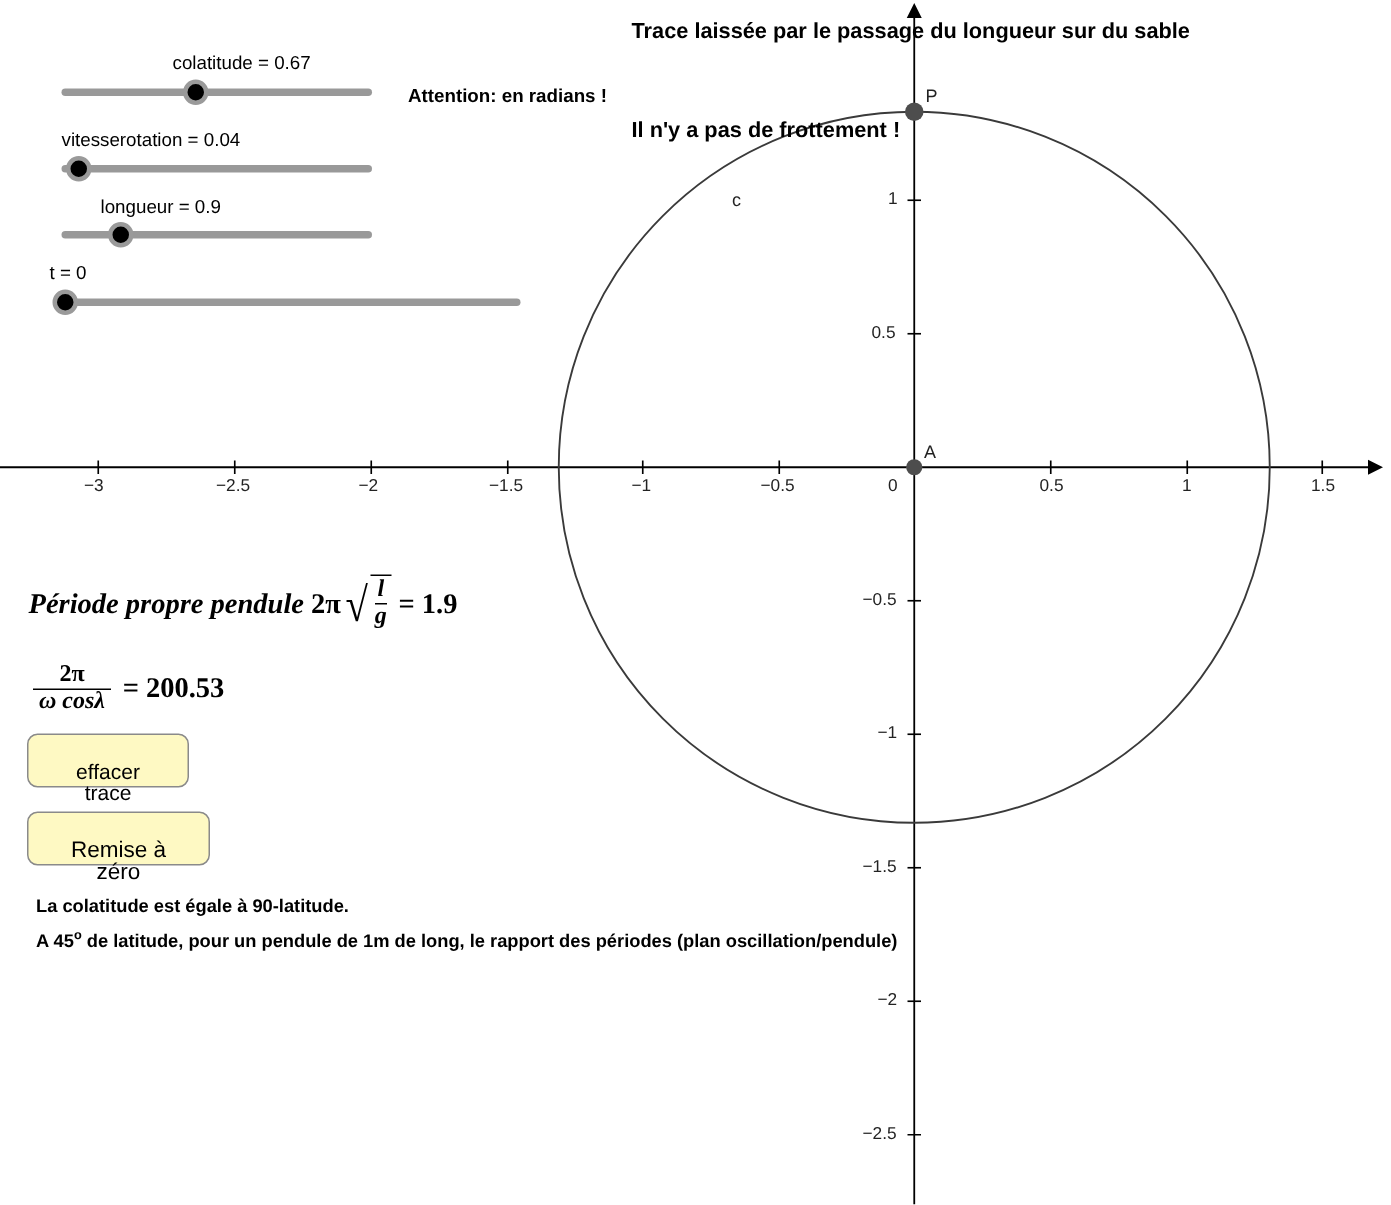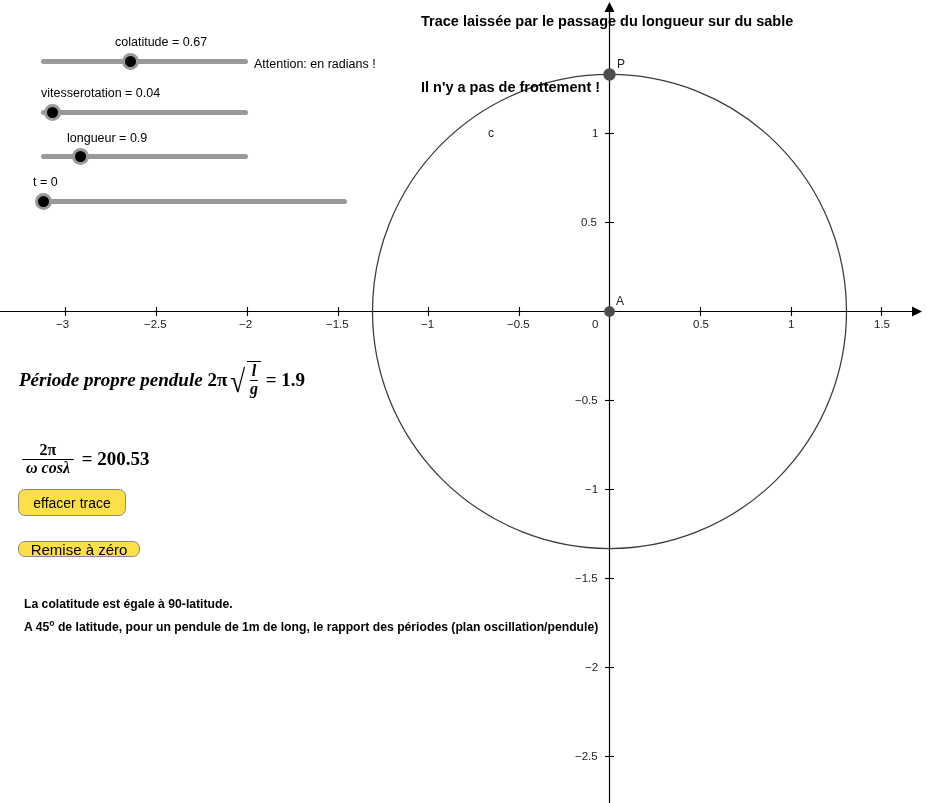--- a/index.html
+++ b/index.html
@@ -121,29 +121,29 @@
   .msqrt .radbody .den {
     display: block;
     border-top: 1.3px solid #000;
     font-style: italic;
     font-weight: bold;
   }
 
   
   .gg-button {
     position: absolute;
-    background: #fde047;
+    background: #fef9c3;
     border: 1.6px solid #8a8a8a;
     border-radius: 7px;
     font-family: "Liberation Sans", sans-serif;
     color: #000;
     box-sizing: border-box;
     text-align: center;
     cursor: pointer;
-    padding: 0;
+    padding: 17px;
     line-height: 1;
   }
 
   
   .footer-note {
     position: absolute;
     font-size: 12.2px;
     font-weight: bold;
     line-height: 18.5px;
     white-space: nowrap;
@@ -247,23 +247,23 @@
   <div class="slider-track" style="left:41px; top:154px; width:207px;"></div>
   <div class="slider-knob" style="left:72px; top:148px;"></div>
 </div>
 
 <div class="slider-group">
   <div class="slider-label nosel" style="left:33px; top:175px;">t = 0</div>
   <div class="slider-track" style="left:36px; top:199px; width:311px;"></div>
   <div class="slider-knob" style="left:35px; top:193px;"></div>
 </div>
 
-<div class="note-text nosel" style="left:254px; top:57px;">Attention: en radians !</div>
-
-<div class="math nosel" style="left:19px; top:364px;">
+<div class="note-text nosel" style="left:272px; top:57px;font-weight:bold;">Attention: en radians !</div>
+
+<div class="math nosel" style="left:19px; top:386px;">
   <span>Période propre pendule</span>
   <span class="up">2π</span><span class="msqrt"><span class="radsym">√</span><span class="radbody"><span class="num">l</span><span class="den">g</span></span></span>
   <span class="up">=</span>
   <span class="up">1.9</span>
 </div>
 
 <div class="math nosel" style="left:19px; top:443px;">
   <span class="mfrac">
     <span class="num">2π</span>
     <span class="den">ω cosλ</span>

